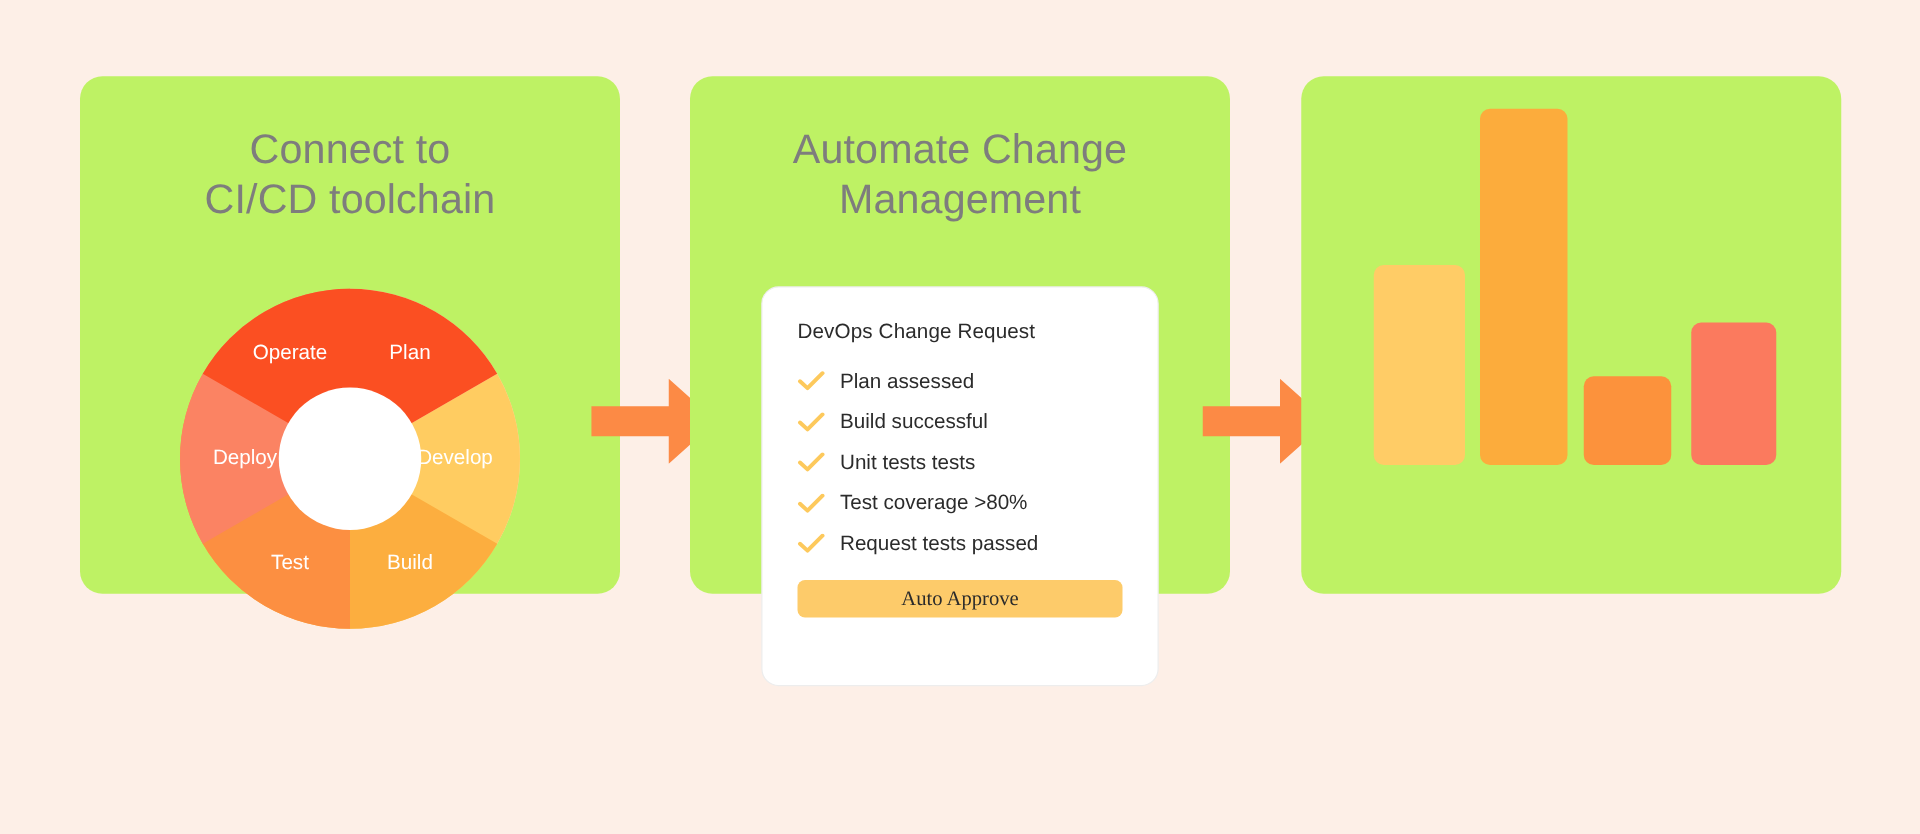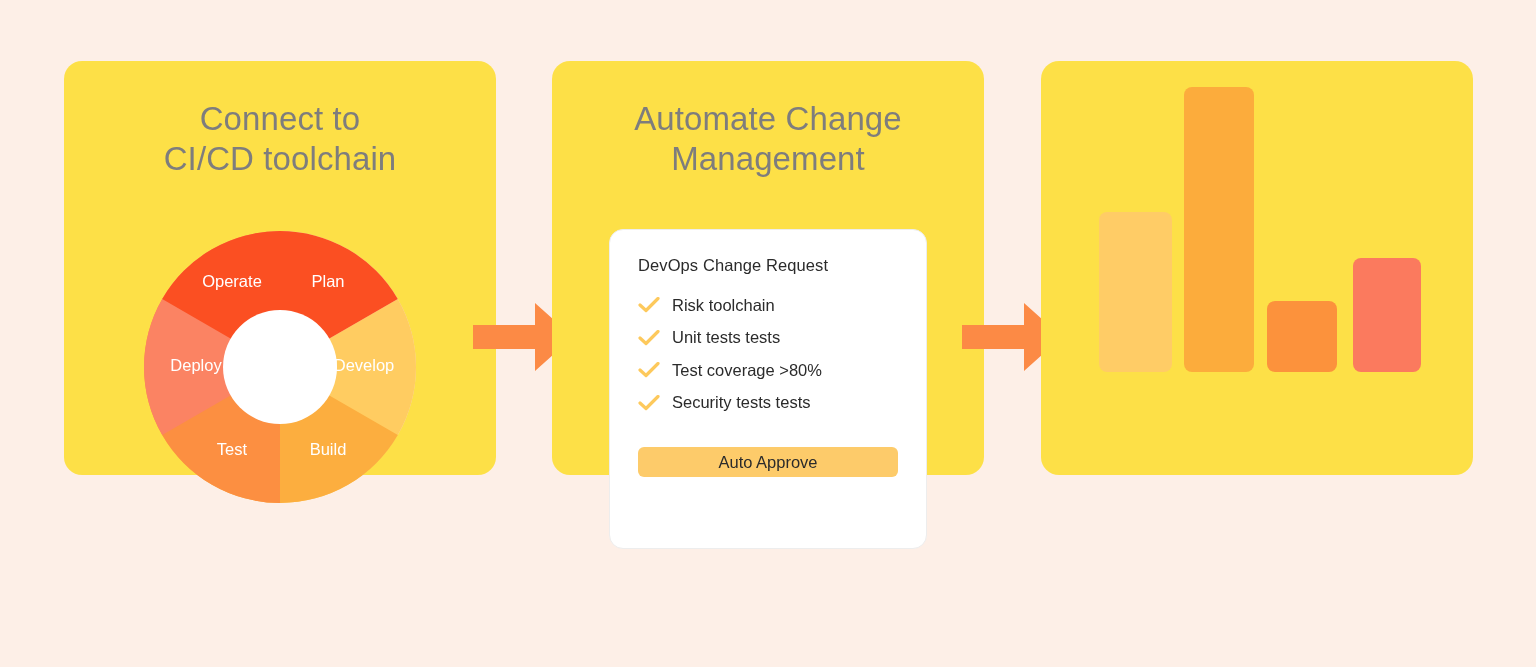--- a/index.html
+++ b/index.html
@@ -18,21 +18,21 @@
     width: 1536px;
     height: 667px;
   }
 
   
   .card {
     position: absolute;
     top: 61px;
     width: 432px;
     height: 414px;
-    background: #fde047;
+    background: #bef264;
     border-radius: 18px;
   }
   #card-1 { left: 64px; }
   #card-2 { left: 552px; }
   #card-3 { left: 1041px; }
 
   .card-title {
     position: absolute;
     left: 0;
     right: 0;
@@ -104,33 +104,33 @@
   }
   .cr-check {
     width: 22px;
     height: 16px;
     margin-right: 12px;
     flex: 0 0 auto;
     display: inline-block;
   }
   .cr-check svg { display: block; width: 100%; height: 100%; }
   .cr-approve {
-    margin-top: 28px;
+    margin-top: 12px;
     height: 30px;
     background: #FDCB6A;
     border-radius: 6px;
     display: flex;
     align-items: center;
     justify-content: center;
     font-size: 16.5px;
     color: #2B2B2B;
     cursor: pointer;
     border: none;
     width: 100%;
-    font-family: Liberation Sans, sans-serif;
+    font-family: Liberation Serif, serif;
   }
 
   
   .bars {
     position: absolute;
     left: 58px;
     bottom: 103px;
     width: 325px;
     height: 285px;
   }
@@ -188,24 +188,32 @@
 
     <div class="cr-panel">
       <div class="cr-title">DevOps Change Request</div>
 
       <div class="cr-item">
         <span class="cr-check">
           <svg viewBox="0 0 22 16">
               <path d="M2 8 L 8 13.5 L 20 1.5" stroke="#FDC95C" stroke-width="3.2" fill="none" stroke-linecap="round" stroke-linejoin="round"></path>
             </svg>
         </span>
-        <span>Risk toolchain</span>
-      </div>
-
-
+        <span>Plan assessed</span>
+      </div>
+
+
+      <div class="cr-item">
+        <span class="cr-check">
+          <svg viewBox="0 0 22 16">
+              <path d="M2 8 L 8 13.5 L 20 1.5" stroke="#FDC95C" stroke-width="3.2" fill="none" stroke-linecap="round" stroke-linejoin="round"></path>
+            </svg>
+        </span>
+        <span>Build successful</span>
+      </div>
 
       <div class="cr-item">
         <span class="cr-check">
           <svg viewBox="0 0 22 16">
               <path d="M2 8 L 8 13.5 L 20 1.5" stroke="#FDC95C" stroke-width="3.2" fill="none" stroke-linecap="round" stroke-linejoin="round"></path>
             </svg>
         </span>
         <span>Unit tests tests</span>
       </div>
 
@@ -217,21 +225,21 @@
         </span>
         <span>Test coverage &gt;80%</span>
       </div>
 
       <div class="cr-item">
         <span class="cr-check">
           <svg viewBox="0 0 22 16">
               <path d="M2 8 L 8 13.5 L 20 1.5" stroke="#FDC95C" stroke-width="3.2" fill="none" stroke-linecap="round" stroke-linejoin="round"></path>
             </svg>
         </span>
-        <span>Security tests tests</span>
+        <span>Request tests passed</span>
       </div>
 
       <button class="cr-approve" style="background: rgb(253, 203, 106);">Auto Approve</button>
     </div>
   </div>
 
   <div class="arrow" id="arrow-2">
     <svg viewBox="0 0 100 68">
       <path d="M 0 22 L 62 22 L 62 0 L 100 34 L 62 68 L 62 46 L 0 46 Z" fill="#FC8A45"></path>
     </svg>

